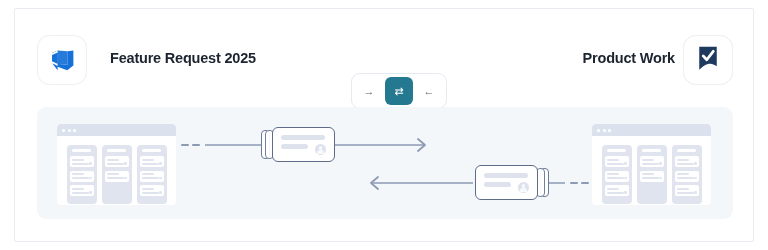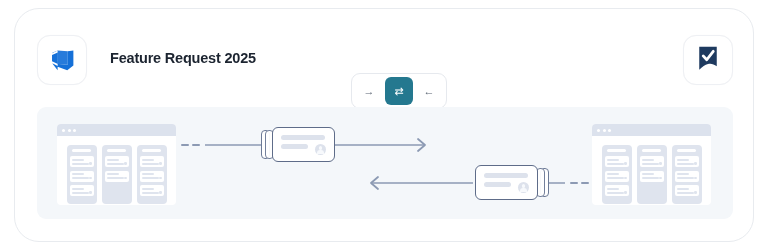--- a/index.html
+++ b/index.html
@@ -9,21 +9,21 @@
     font-family: "Liberation Sans", sans-serif;
     overflow: hidden;
   }
 
   .card-shell {
     position: absolute;
     left: 14px; top: 8px;
     width: 740px; height: 234px;
     background: #ffffff;
     border: 1px solid #e8ebef;
-    border-radius: 25px;
+    border-radius: 2px;
   }
 
   
   .header {
     position: absolute;
     left: 0; top: 22px;
     width: 100%; height: 58px;
   }
 
   .logo-tile {
@@ -232,20 +232,21 @@
     </div>
 
     <div class="endpoint-label left">Feature Request 2025</div>
 
     <div class="dir-switch">
       <button class="dir-btn">→</button>
       <button class="dir-btn active">⇄</button>
       <button class="dir-btn">←</button>
     </div>
 
+    <div class="endpoint-label right">Product Work</div>
 
     <div class="logo-tile right">
       <span>
         <svg width="28" height="28" viewBox="0 0 32 32" aria-hidden="true">
           <path d="M6 3h20v22.5c-3.4-2.6-6.7-3.5-10-2.6-3.3.9-6.6 3.3-10 6.6V3z" fill="#1E3A5F"></path>
           <path d="M10.5 13.6l4.1 4.4 7.4-9.6" stroke="#ffffff" stroke-width="3.2" fill="none" stroke-linecap="round" stroke-linejoin="round"></path>
         </svg>
       </span>
     </div>
   </div>

